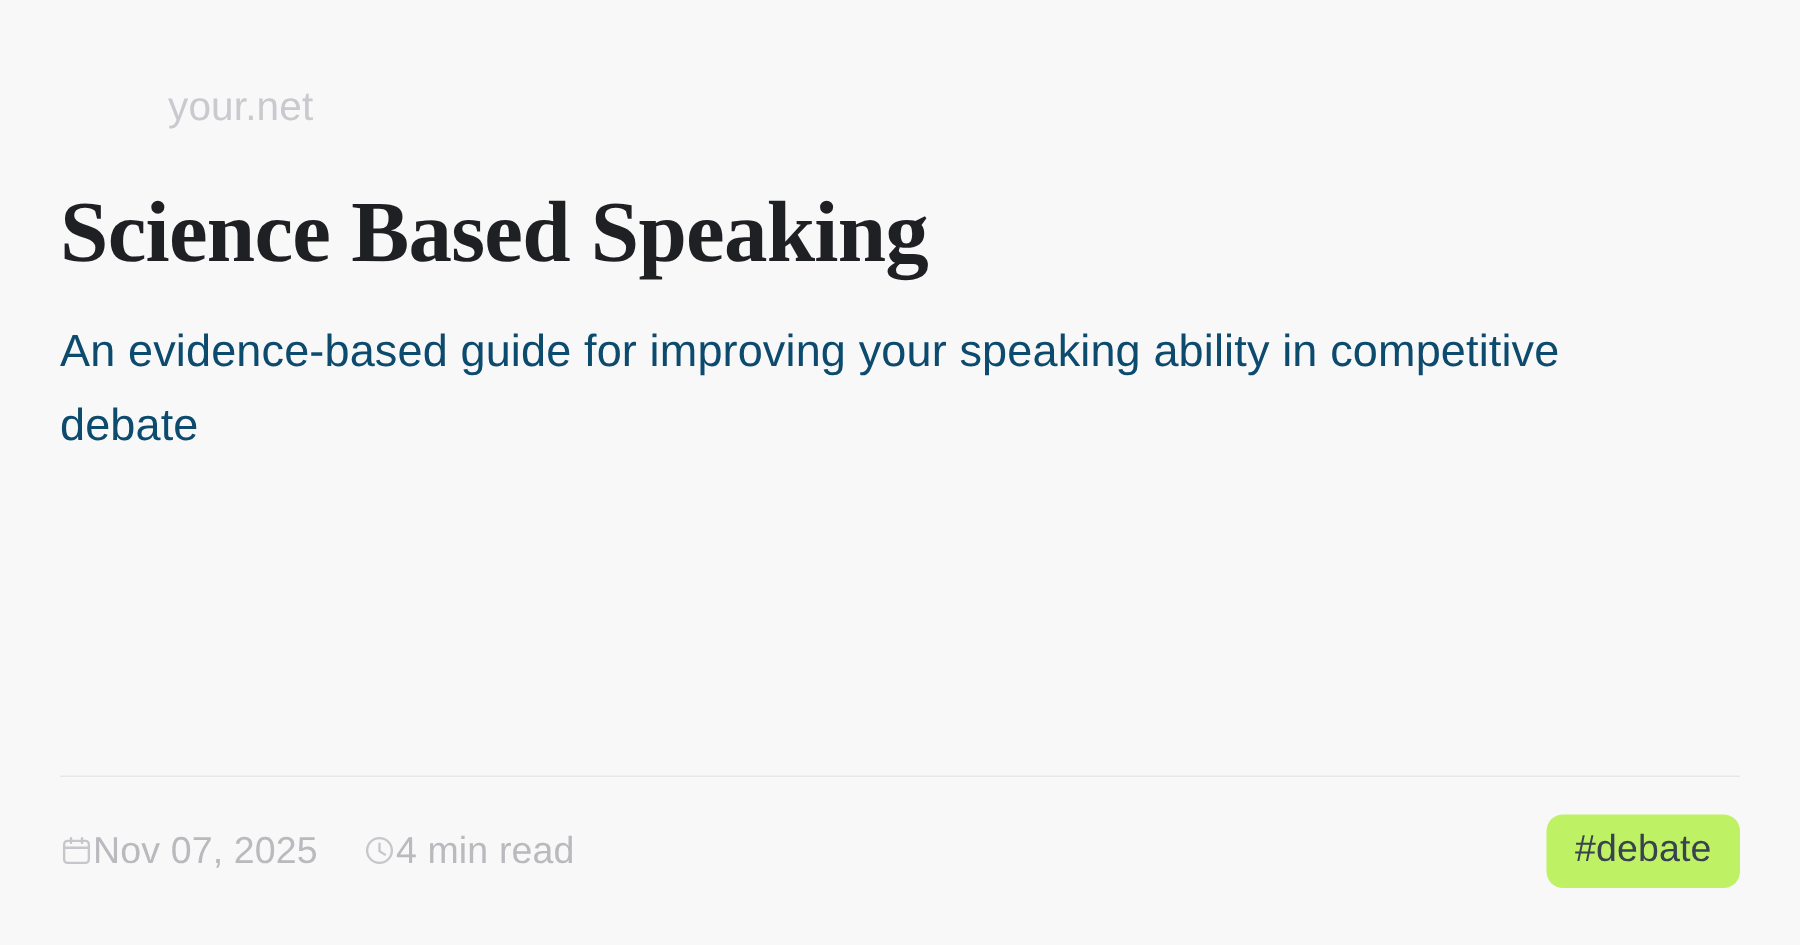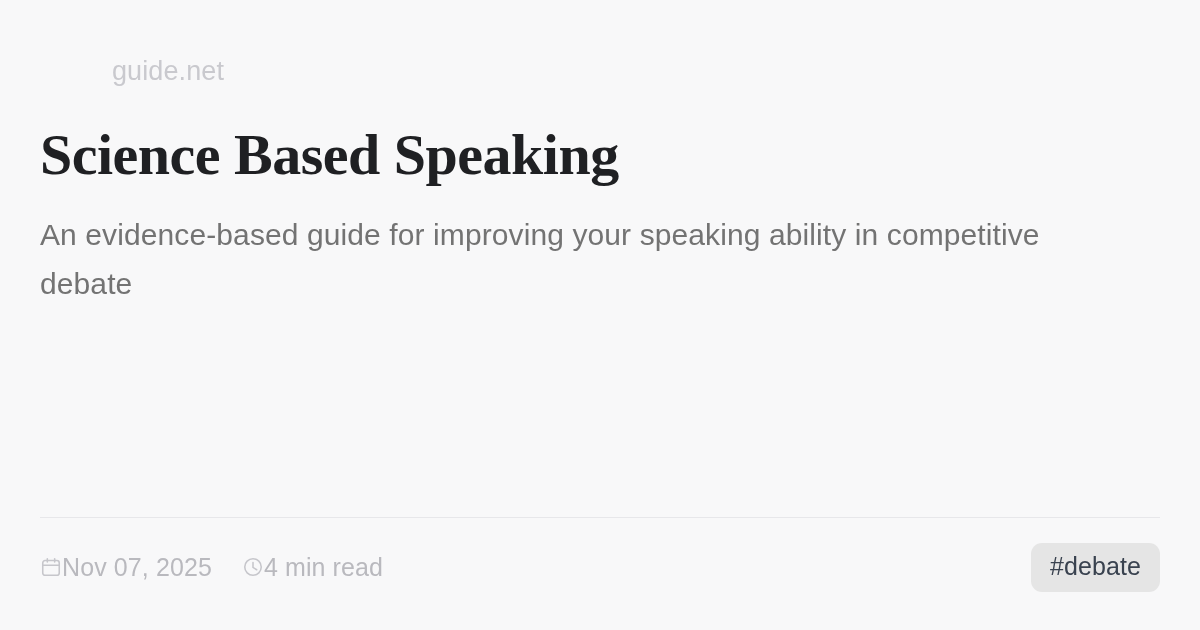--- a/index.html
+++ b/index.html
@@ -53,21 +53,21 @@
   }
 
   
   .subtitle-wrap {
     margin-top:26px;
     max-width:1020px;
   }
   .subtitle {
     font-size:30px;
     font-weight:400;
-    color:#737373;
+    color:#0c4a6e;
     line-height:1.62;
     letter-spacing:0.1px;
   }
 
   
   .spacer { flex:1 1 auto; }
 
   
   .divider {
     height:1px;
@@ -104,38 +104,38 @@
     width:22px;
     height:22px;
     display:block;
     flex:0 0 auto;
     color:#c6c6cb;
   }
   .icon svg { display:block; width:22px; height:22px; }
 
   
   .tag {
-    background:#e5e5e5;
+    background:#bef264;
     color:#39424f;
     font-size:25px;
     font-weight:400;
     line-height:1;
     padding:11px 19px 13px 19px;
     border-radius:11px;
     letter-spacing:0.1px;
     white-space:nowrap;
   }
 </style>
 </head>
 <body>
 
 <div class="card">
 
   <div class="site-row">
-    <span class="site-name">guide.net</span>
+    <span class="site-name">your.net</span>
   </div>
 
   <div class="title-wrap">
     <h1 class="title">Science Based Speaking</h1>
   </div>
 
   <div class="subtitle-wrap">
     <p class="subtitle">An evidence-based guide for improving your speaking ability in competitive debate</p>
   </div>
 

